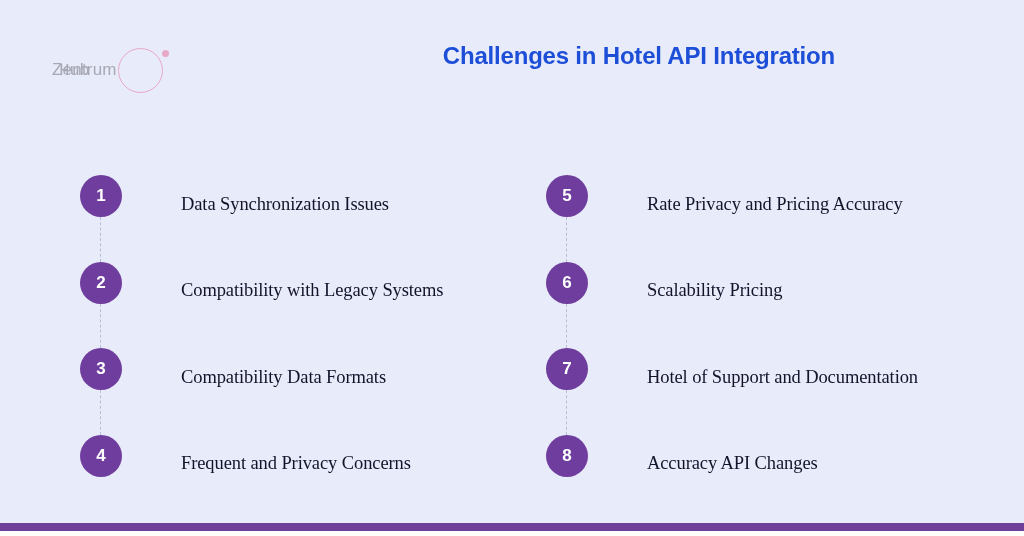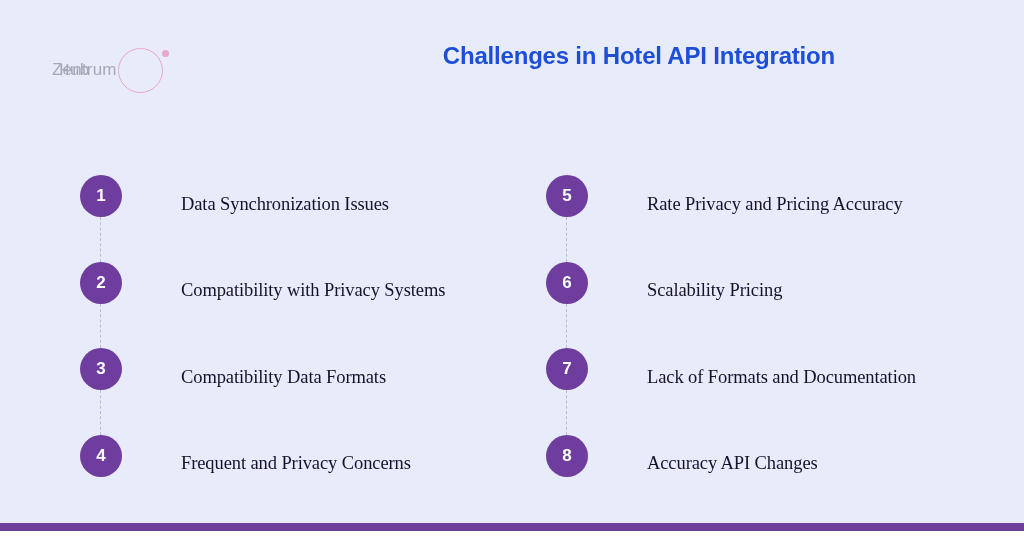--- a/index.html
+++ b/index.html
@@ -182,21 +182,21 @@
 
   <div class="col col-left">
     <div class="row">
       <span class="bullet">1</span>
       <span class="connector"></span>
       <span class="row-label">Data Synchronization Issues</span>
     </div>
     <div class="row">
       <span class="bullet">2</span>
       <span class="connector"></span>
-      <span class="row-label">Compatibility with Privacy Systems</span>
+      <span class="row-label">Compatibility with Legacy Systems</span>
     </div>
     <div class="row">
       <span class="bullet">3</span>
       <span class="connector"></span>
       <span class="row-label">Compatibility Data Formats</span>
     </div>
     <div class="row">
       <span class="bullet">4</span>
 
       <span class="row-label">Frequent and Privacy Concerns</span>
@@ -210,21 +210,21 @@
       <span class="row-label">Rate Privacy and Pricing Accuracy</span>
     </div>
     <div class="row">
       <span class="bullet">6</span>
       <span class="connector"></span>
       <span class="row-label">Scalability Pricing</span>
     </div>
     <div class="row">
       <span class="bullet">7</span>
       <span class="connector"></span>
-      <span class="row-label">Lack of Formats and Documentation</span>
+      <span class="row-label">Hotel of Support and Documentation</span>
     </div>
     <div class="row">
       <span class="bullet">8</span>
 
       <span class="row-label">Accuracy API Changes</span>
     </div>
   </div>
 
   <div class="footer-bar"></div>
   <div class="footer-white"></div>

